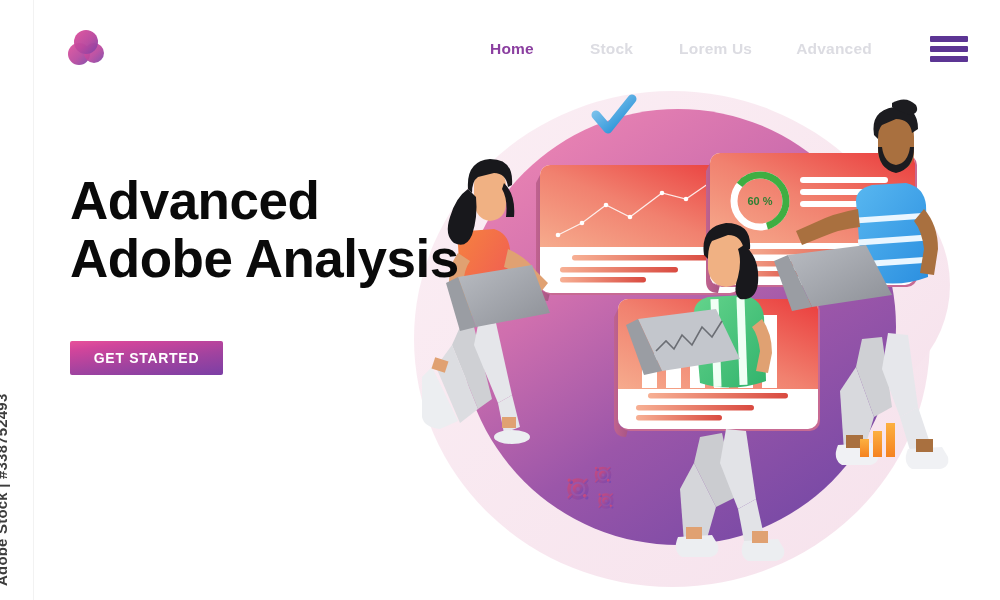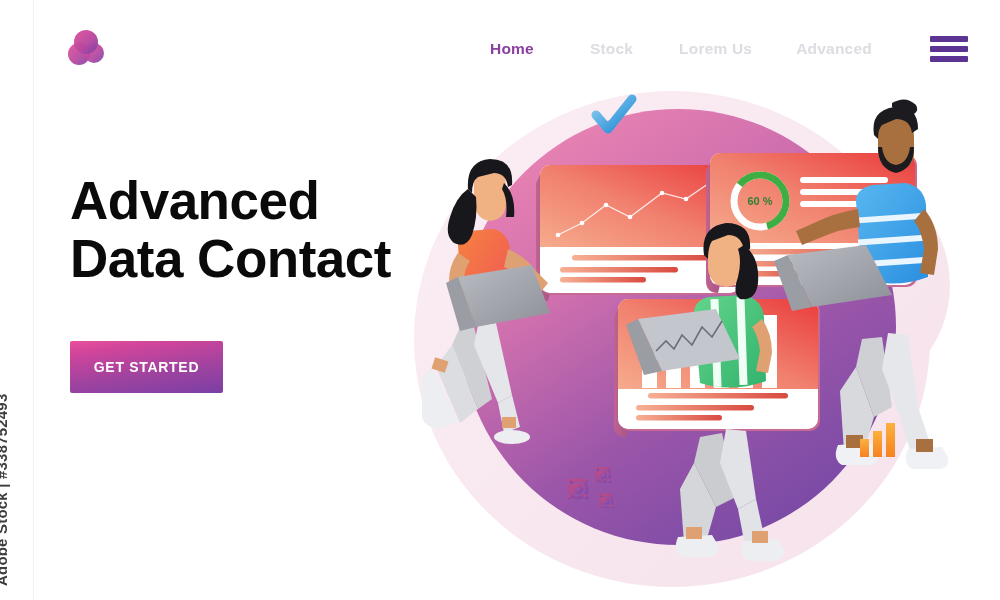--- a/index.html
+++ b/index.html
@@ -115,21 +115,21 @@
   .hero-sub {
     margin-top: 46px;
     font-size: 15.5px;
     line-height: 1.50;
     color: #6d6d75;
     max-width: 330px;
   }
   .cta-button {
     margin-top: 52px;
     width: 153px;
-    height: 52px;
+    height: 34px;
     border: none;
     border-radius: 2px;
     background: linear-gradient(172deg, #e8519a 0%, #d1459b 18%, #a1439f 58%, #7b3fa5 100%);
     color: #ffffff;
     font-size: 14px;
     font-weight: 700;
     letter-spacing: 0.7px;
     font-family: "Liberation Sans", sans-serif;
     cursor: pointer;
     display: flex;
@@ -474,21 +474,21 @@
         <span></span>
         <span></span>
         <span></span>
       </div>
     </nav>
   </div>
 
   <div class="hero-copy">
     <h1 class="hero-title">
       <span>Advanced</span><br>
-      <span>Data Contact</span>
+      <span>Adobe Analysis</span>
     </h1>
     <button class="cta-button">GET STARTED</button>
   </div>
 
   <div class="wm-stripe">
     <div class="wm-stripe-text">Adobe Stock | #338752493</div>
   </div>
 
 </div>
 

